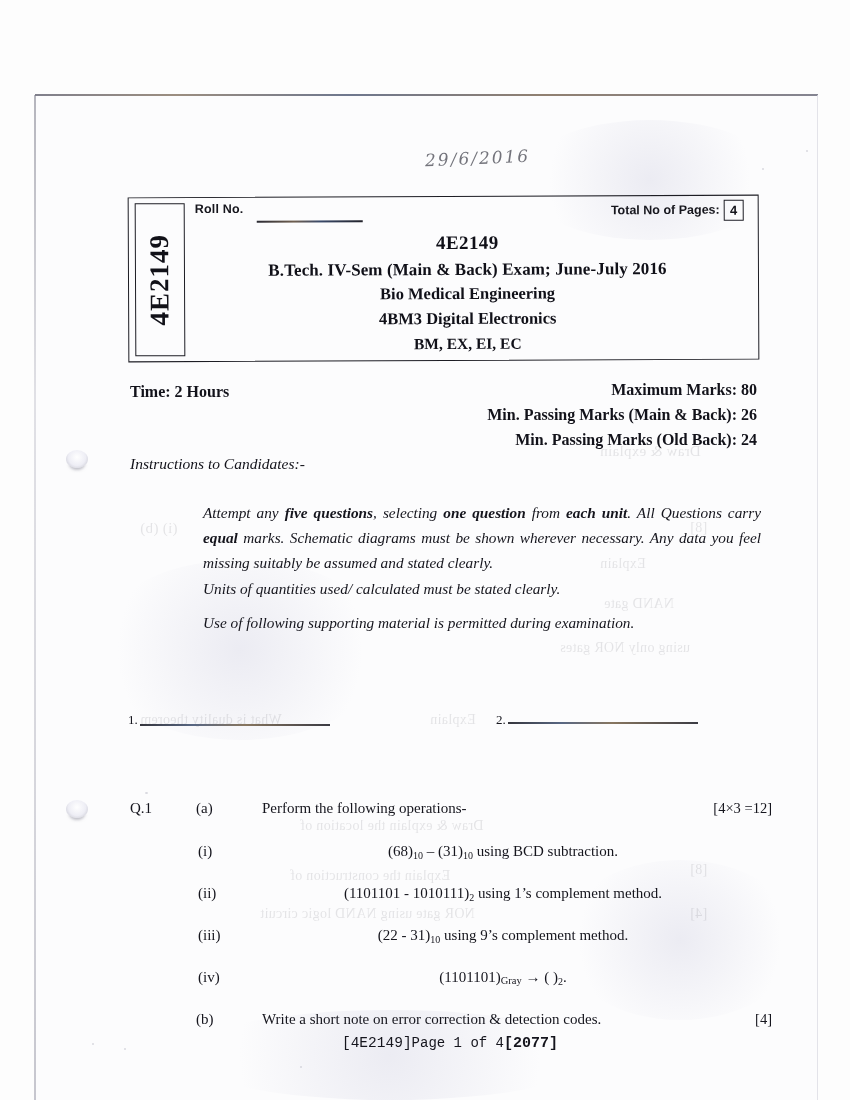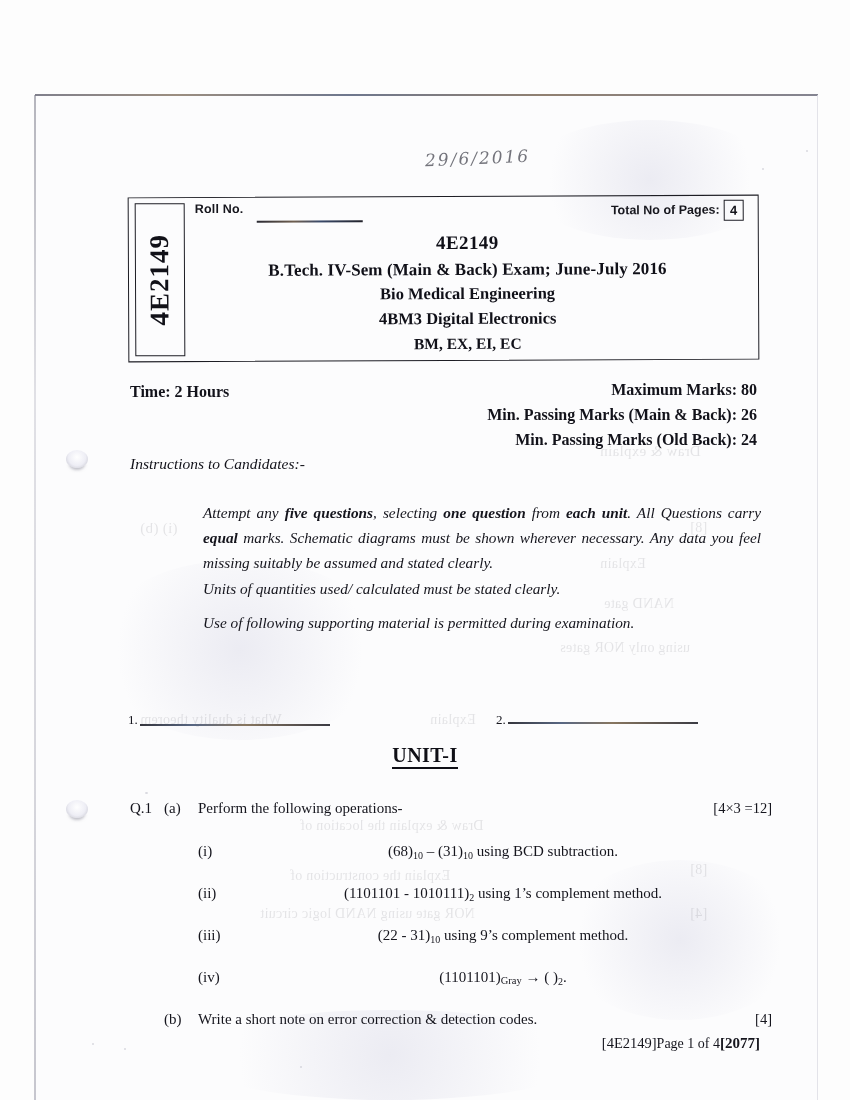--- a/index.html
+++ b/index.html
@@ -299,20 +299,21 @@
     width: 640px;
     font-family: "Liberation Serif", serif;
     color: #15151d;
   }
   .q-row {
     position: relative;
     display: flex;
     align-items: flex-start;
     font-size: 15px;
     margin-bottom: 26px;
+    gap: 32px;
   }
   .q-num   { width: 34px; flex: none; }
   .q-alpha { width: 34px; flex: none; }
   .q-text  { flex: 1 1 auto; }
   .q-marks {
     position: absolute;
     right: -2px;
     top: 0;
     font-size: 14.5px;
     white-space: nowrap;
@@ -330,22 +331,22 @@
   .sub-word { font-size: 10.5px; vertical-align: baseline; position: relative; top: 2px; }
 
   
   #footer {
     position: absolute;
     left: 140px;
     right: 90px;
     top: 1035px;
     display: flex;
     align-items: baseline;
-    justify-content: flex-end;
-    font-family: Liberation Serif, serif;
+    justify-content: center;
+    font-family: Liberation Mono, monospace;
     font-size: 14.5px;
     color: #15151d;
   }
   #footer .f-center { font-size: 14px; }
   #footer .f-right  { font-weight: bold; font-size: 15px; }
 </style>
 </head>
 <body>
 
 <div id="scan-backdrop">
@@ -429,23 +430,20 @@
     <div class="gap-sm"></div>
   </div>
 
   <div id="fill-lines">
     <span class="fill-item" style="left:0px;top:4px;">1.</span>
     <span class="fill-rule" style="left:12px;top:16px;width:190px;"></span>
     <span class="fill-item" style="left:368px;top:4px;">2.</span>
     <span class="fill-rule" style="left:380px;top:14px;width:190px;"></span>
   </div>
 
-  <div id="unit-heading">
-    <span>UNIT-I</span>
-  </div>
 
   <div id="question-block">
 
     <div class="q-row">
       <span class="q-num">Q.1</span>
       <span class="q-alpha">(a)</span>
       <span class="q-text">Perform the following operations-</span>
       <span class="q-marks">[4×3 =12]</span>
     </div>
 

